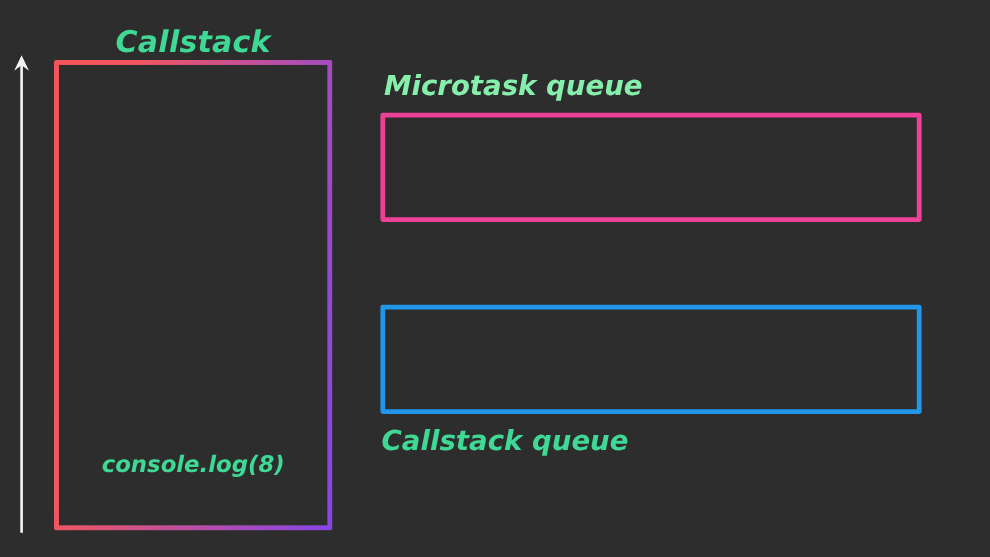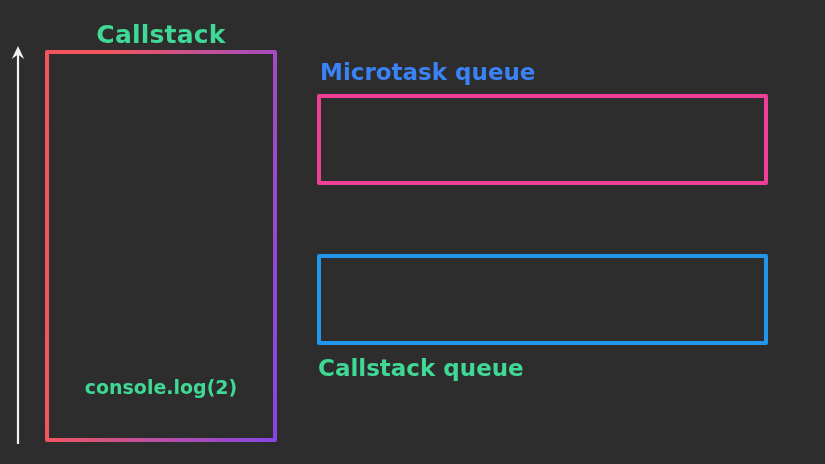--- a/index.html
+++ b/index.html
@@ -12,20 +12,21 @@
     height: 464px;
     background: #2d2d2d;
     font-family: "DejaVu Sans", "Liberation Sans", sans-serif;
     overflow: hidden;
   }
   #stage {
     position: relative;
     width: 825px;
     height: 340px;
     background: #2d2d2d;
+    font-style: italic;
   }
 
   
   .up-arrow {
     position: absolute;
     left: 6px;
     top: 42px;
     width: 24px;
     height: 406px;
   }
@@ -69,21 +70,21 @@
     font-weight: bold;
     line-height: 1;
     white-space: nowrap;
   }
 
   
   .micro-title {
     position: absolute;
     left: 320px;
     top: 61px;
-    color: #3b82f6;
+    color: #86efac;
     font-size: 23px;
     font-weight: bold;
     line-height: 1;
     white-space: nowrap;
   }
   .micro-box {
     position: absolute;
     left: 317px;
     top: 94px;
     width: 451px;
@@ -126,21 +127,21 @@
     <svg width="24" height="406" viewBox="0 0 24 406" xmlns="http://www.w3.org/2000/svg">
       <line x1="12" y1="402" x2="12" y2="10" stroke="#f2f2f2" stroke-width="2.2"></line>
       <path d="M12 4 L18.2 17 L12 12.4 L5.8 17 Z" fill="#f2f2f2"></path>
     </svg>
   </div>
 
   <div class="callstack-title">Callstack</div>
 
   <div class="callstack-box"></div>
 
-  <div class="callstack-frame">console.log(2)</div>
+  <div class="callstack-frame">console.log(8)</div>
 
   <div class="micro-title">Microtask queue</div>
 
   <div class="micro-box"></div>
 
   <div class="macro-box"></div>
 
   <div class="macro-title">Callstack queue</div>
 
 </div>

